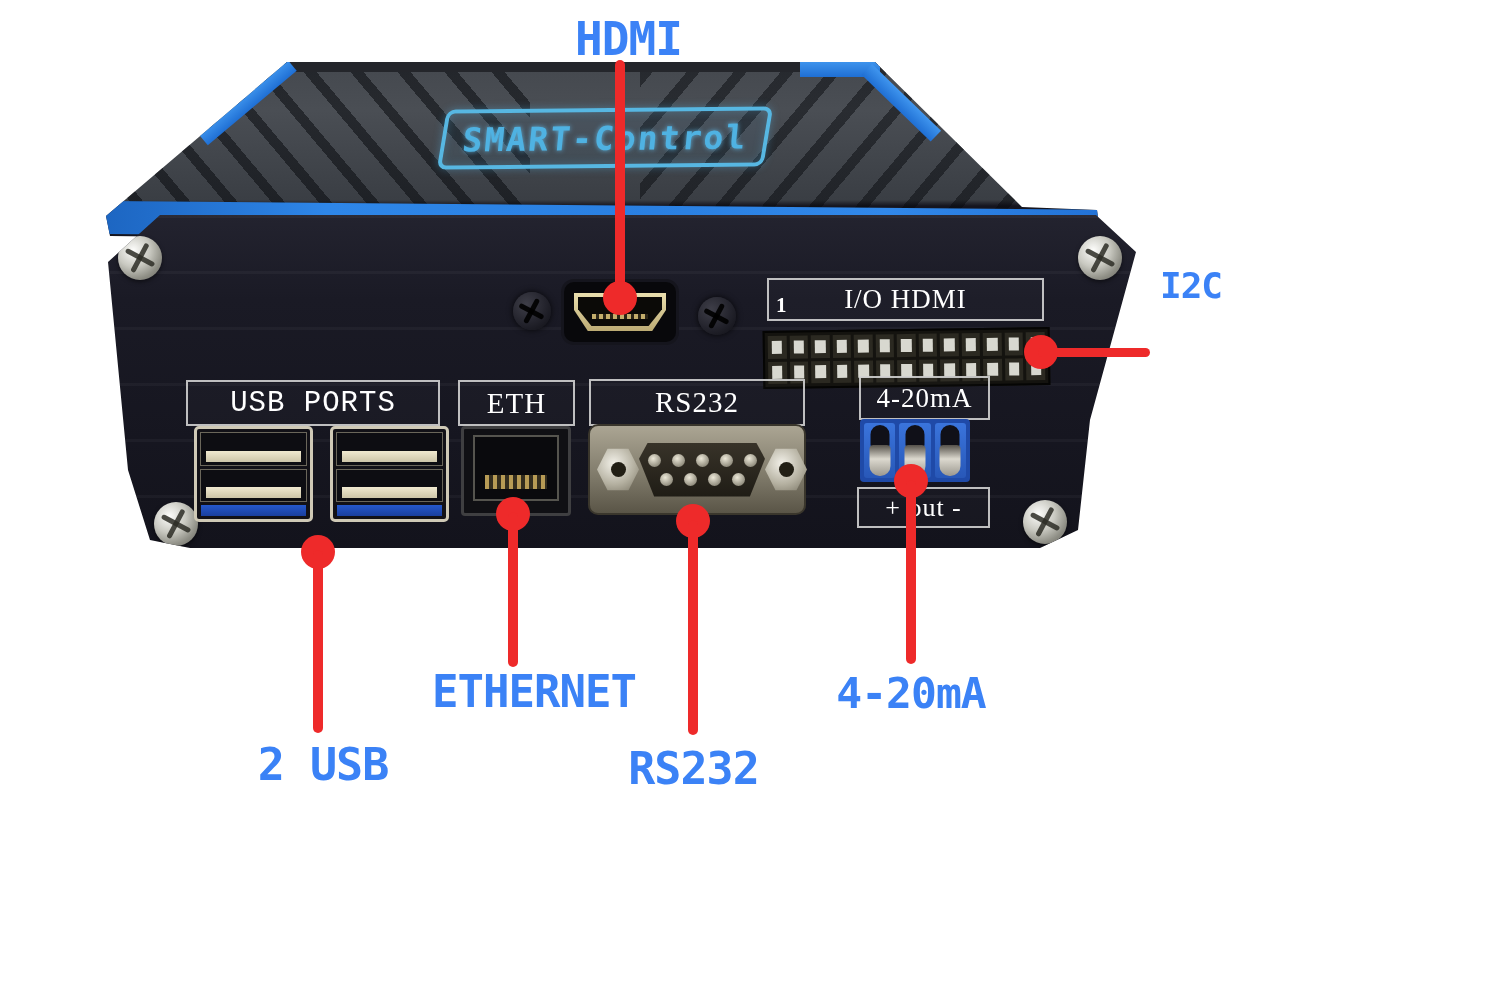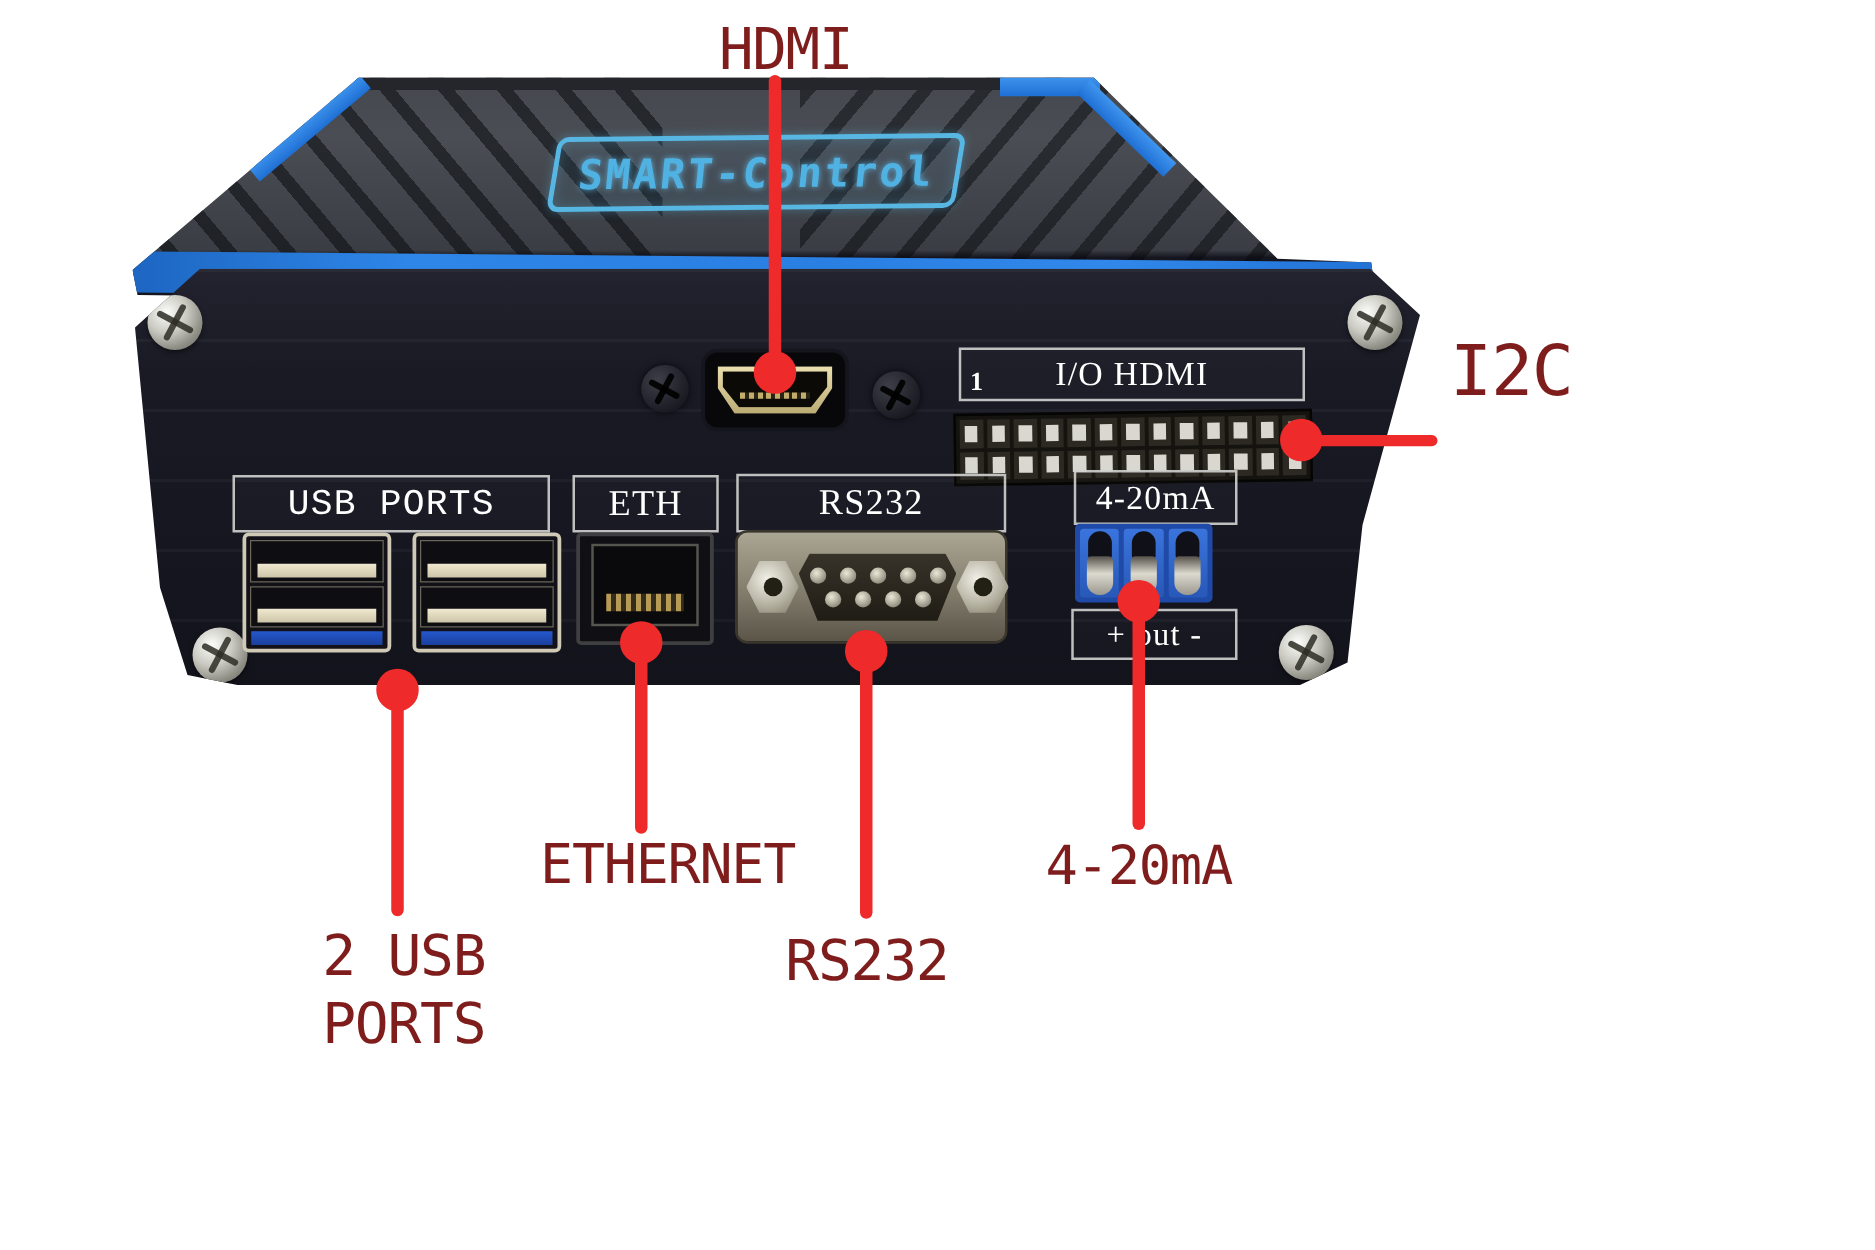--- a/index.html
+++ b/index.html
@@ -98,21 +98,21 @@
     background:#1f4aa8;display:flex;gap:4px;padding:4px;box-sizing:border-box;}
   .t-cell{flex:1;background:linear-gradient(180deg,#3a74dc,#2858b8);border-radius:3px;position:relative;overflow:hidden;}
   .t-hole{position:absolute;top:2px;left:50%;transform:translateX(-50%);width:19px;height:22px;
     border-radius:10px 10px 3px 3px;background:#101018;}
   .t-screw{position:absolute;bottom:2px;left:50%;transform:translateX(-50%);width:21px;height:31px;
     border-radius:4px 4px 10px 10px;background:linear-gradient(180deg,#55514a,#dcd9cf 45%,#9b988f);}
 
   
   .ann-line{position:absolute;background:#ee2a2a;border-radius:6px;}
   .ann-dot{position:absolute;width:34px;height:34px;border-radius:50%;background:#ee2a2a;}
-  .ann{position:absolute;color:#7f1d1d;font-weight:normal;letter-spacing:-1px;text-align:center;}
+  .ann{position:absolute;color:#3b82f6;font-weight:bold;letter-spacing:-1px;text-align:center;}
 </style>
 </head>
 <body>
 
 <div class="canvas">
 
   <div class="top-face">
     <div class="ridges-left"></div>
     <div class="ridges-right"></div>
     <div class="back-edge"></div>
@@ -254,36 +254,35 @@
       <span>+ out -</span>
     </div>
   </div>
 
   <div class="ann" style="left:556px;top:12px;width:145px;font-size:46px;">HDMI</div>
   <div class="ann-line" style="left:615px;top:60px;width:10px;height:240px;"></div>
   <div class="ann-dot" style="left:603px;top:281px;"></div>
 
   <div class="ann-dot" style="left:1024px;top:335px;"></div>
   <div class="ann-line" style="left:1038px;top:348px;width:112px;height:9px;"></div>
-  <div class="ann" style="left:1160px;top:272px;font-size:56px;text-align:left;line-height:52px;">
+  <div class="ann" style="left:1160px;top:260px;font-size:36px;text-align:left;line-height:52px;">
     <div>I2C</div>
   </div>
 
   <div class="ann-dot" style="left:496px;top:497px;"></div>
   <div class="ann-line" style="left:508px;top:512px;width:10px;height:155px;"></div>
   <div class="ann" style="left:398px;top:666px;width:238px;font-size:44px;text-align:right;">ETHERNET</div>
 
   <div class="ann-dot" style="left:676px;top:504px;"></div>
   <div class="ann-line" style="left:688px;top:520px;width:10px;height:215px;"></div>
   <div class="ann" style="left:616px;top:742px;width:155px;font-size:45px;">RS232</div>
 
   <div class="ann-dot" style="left:301px;top:535px;"></div>
   <div class="ann-line" style="left:313px;top:550px;width:10px;height:183px;"></div>
   <div class="ann" style="left:215px;top:738px;width:216px;font-size:45px;line-height:54px;">
     <div>2 USB</div>
-    <div>PORTS</div>
   </div>
 
   <div class="ann-dot" style="left:894px;top:464px;"></div>
   <div class="ann-line" style="left:906px;top:480px;width:10px;height:184px;"></div>
   <div class="ann" style="left:818px;top:668px;width:186px;font-size:43px;">4-20mA</div>
 
 </div>
 
 </body></html>

